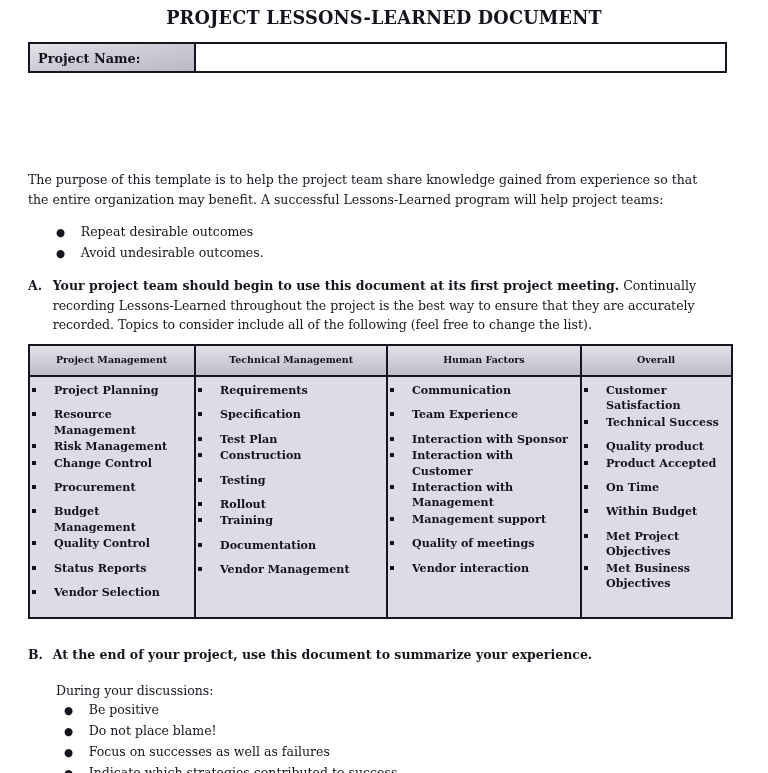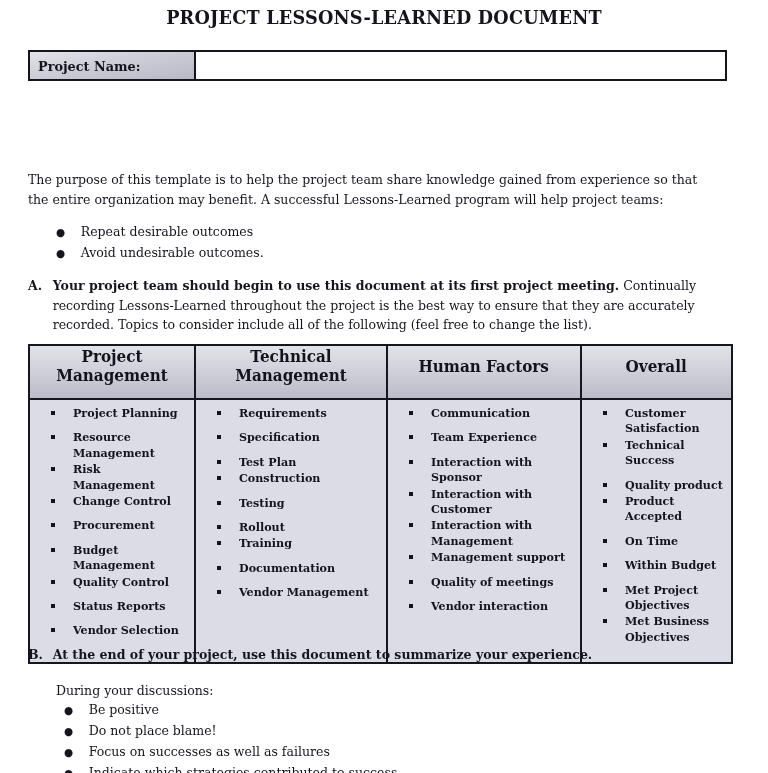--- a/index.html
+++ b/index.html
@@ -36,21 +36,21 @@
     letter-spacing: 0.2px;
     color: #14141c;
     transform: scaleX(0.93);
     transform-origin: center top;
   }
 
   
   .form-table {
     position: absolute;
     left: 28px;
-    top: 50px;
+    top: 42px;
     width: 699px;
     border-collapse: collapse;
     border: 2px solid #be185d;
     table-layout: fixed;
   }
   .form-table td {
     border: 2px solid #15151f;
     height: 27px;
     padding: 0 0 0 8px;
     vertical-align: middle;
@@ -159,32 +159,32 @@
     border: 2px solid #16161f;
     background: #dcdce4;
   }
   .topic-table th {
     background: linear-gradient(180deg, #e2e2e9 0%, #cdcdd7 55%, #bcbcc9 100%);
     border-bottom: 2px solid #16161f;
     border-right: 2px solid #16161f;
     height: 24px;
     font-family: "DejaVu Serif", "Liberation Serif", serif;
     font-weight: bold;
-    font-size: 16px;
+    font-size: 10px;
     color: #13131c;
     text-align: center;
-    padding: 1px 0 13px;
+    padding: 1px 0 4px;
   }
   .topic-table th:last-child,
   .topic-table td:last-child { border-right: 0; }
   .topic-table td {
     background: #dcdce4;
     border-right: 2px solid #16161f;
     vertical-align: top;
-    padding: 6px 4px 8px 21px;
+    padding: 6px 4px 8px 2px;
   }
   .topic-table th .hdr {
     display: inline-block;
     transform: scaleX(0.95);
   }
 
   .topic-list { list-style: none; margin: 0; padding: 0; }
   .topic-item {
     display: flex;
     align-items: flex-start;

